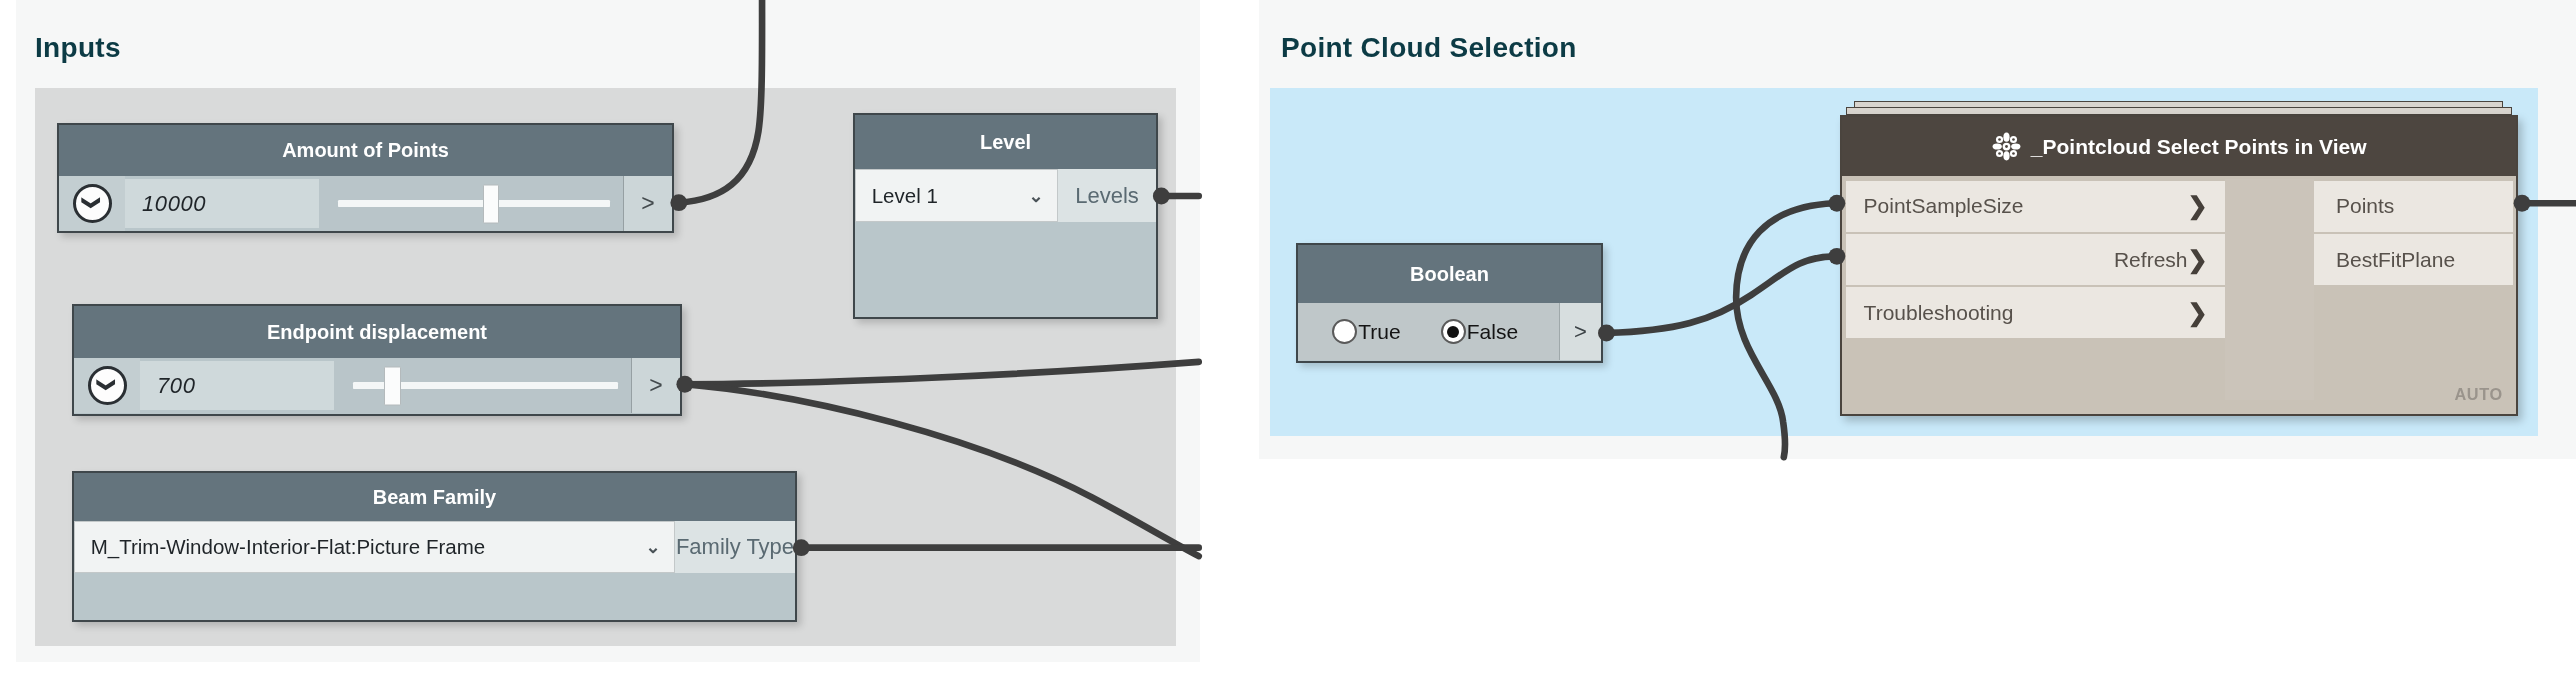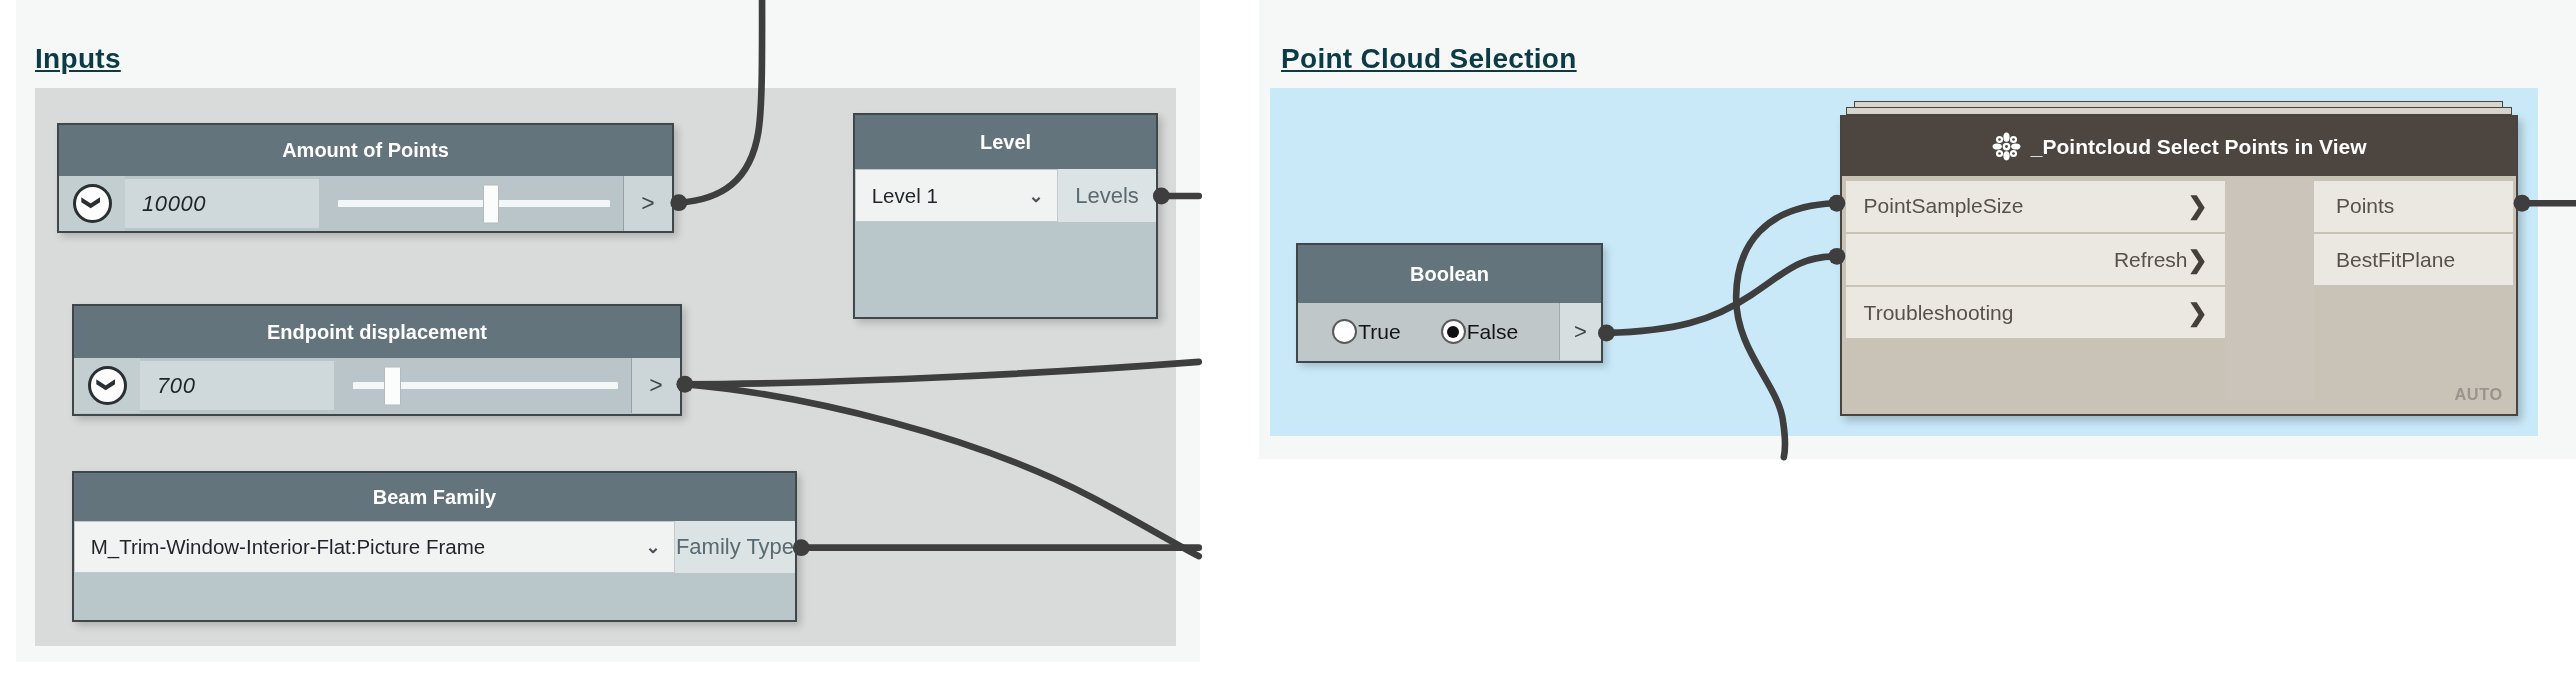--- a/index.html
+++ b/index.html
@@ -30,21 +30,21 @@
     --c-text-dark:#1f2428;
   }
   *{margin:0;padding:0;box-sizing:border-box;}
   body{background:#ffffff;font-family:"Liberation Sans", sans-serif;}
   .stage{position:relative;width:2576px;height:690px;overflow:hidden;background:#fff;}
 
   .canvas{position:absolute;background:var(--c-canvas);}
   .canvas-left{left:16.3px;top:0;width:1184px;height:662px;}
   .canvas-right{left:1259px;top:0;width:1317px;height:459px;}
 
-  .group-title{position:absolute;top:43px;font-size:28px;font-weight:bold;color:var(--c-title);letter-spacing:0.3px;text-decoration:underline;}
+  .group-title{position:absolute;top:32px;font-size:28px;font-weight:bold;color:var(--c-title);letter-spacing:0.3px;}
   .group-title.inputs{left:35px;}
   .group-title.pcs{left:1281px;}
 
   .group-region{position:absolute;}
   .group-gray{left:35px;top:88px;width:1141px;height:558px;background:var(--c-group-gray);}
   .group-blue{left:1270px;top:88px;width:1268px;height:348px;background:var(--c-group-blue);}
 
   .node{position:absolute;border:2.4px solid var(--c-node-border);box-shadow:3.6px 4.2px 7.2px rgba(0,0,0,0.18);background:var(--c-body);}
   .node-header{display:flex;align-items:center;justify-content:center;background:var(--c-header);color:#fff;font-weight:bold;font-size:20px;}
   .node-body{display:flex;align-items:stretch;}

